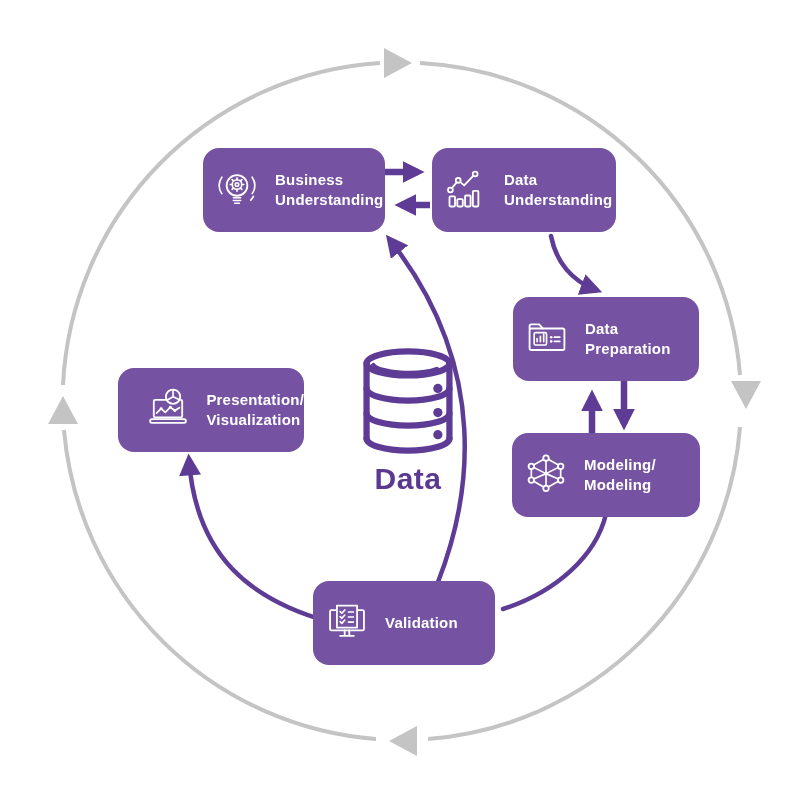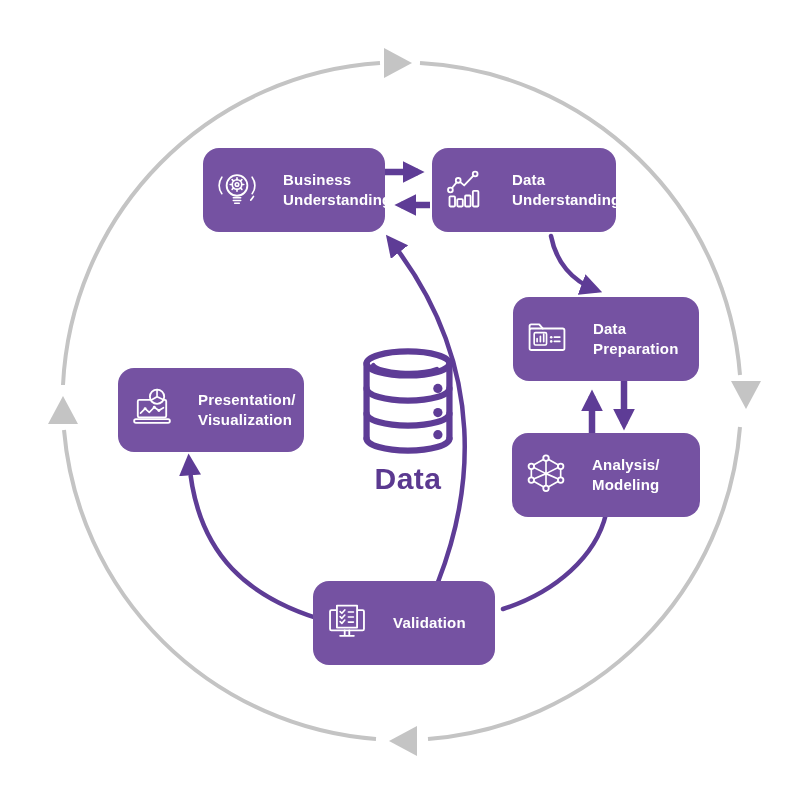--- a/index.html
+++ b/index.html
@@ -16,21 +16,21 @@
     font-family:"Liberation Sans", sans-serif;overflow:hidden;
   }
   svg.links{position:absolute;left:0;top:0;z-index:1;}
   .g-line{stroke:var(--circle-gray);stroke-width:4;fill:none;}
   .g-fill{fill:var(--circle-gray);}
   .p-curve{stroke:var(--arrow-purple);stroke-width:4.5;fill:none;stroke-linecap:round;}
   .p-straight{stroke:var(--arrow-purple);stroke-width:6.5;fill:none;stroke-linecap:butt;}
   #arrowP path{fill:var(--arrow-purple);}
   .node{
     position:absolute;z-index:2;background:var(--box-purple);border-radius:16px;
-    display:flex;align-items:center;padding-left:12px;gap:24px;box-sizing:border-box;
+    display:flex;align-items:center;padding-left:12px;gap:16px;box-sizing:border-box;
   }
   .node .icon{width:44px;height:44px;flex:0 0 44px;display:block;}
   .node .label{
     color:var(--icon-white);font-weight:bold;font-size:15px;line-height:1.32;
     white-space:pre-line;letter-spacing:.2px;
   }
   .icon-stroke{stroke:#fff;fill:none;stroke-width:2;stroke-linecap:round;stroke-linejoin:round;}
   .icon-thin{stroke:#fff;fill:none;stroke-width:1.8;stroke-linecap:round;stroke-linejoin:round;}
   .icon-node{fill:var(--box-purple);stroke:#fff;stroke-width:2;}
   .icon-dotfill{fill:#fff;stroke:none;}
@@ -123,37 +123,37 @@
     <svg class="icon" viewBox="0 0 48 48">
       <path class="icon-thin" d="M24 5.5 L40 14.5 L40 29.5 L24 38.5 L8 29.5 L8 14.5 Z"></path>
       <path class="icon-thin" d="M8 14.5 L24 22.5 L40 14.5 M24 22.5 V38.5 M24 5.5 V22.5 M8 29.5 L24 22.5 L40 29.5"></path>
       <circle class="icon-node" cx="24" cy="5.5" r="3"></circle>
       <circle class="icon-node" cx="40" cy="14.5" r="3"></circle>
       <circle class="icon-node" cx="40" cy="29.5" r="3"></circle>
       <circle class="icon-node" cx="24" cy="38.5" r="3"></circle>
       <circle class="icon-node" cx="8" cy="29.5" r="3"></circle>
       <circle class="icon-node" cx="8" cy="14.5" r="3"></circle>
     </svg>
-    <span class="label">Analysis/
+    <span class="label">Modeling/
 Modeling</span>
   </div>
 
   <div class="node" style="left:313px;top:581px;width:182px;height:84px;">
     <svg class="icon" viewBox="0 0 48 48">
       <rect class="icon-stroke" x="5.5" y="10" width="37" height="22" rx="1.5"></rect>
       <rect class="icon-panel" x="13" y="5" width="22" height="24"></rect>
       <path class="icon-thin" d="M16.5 11.5 l1.9 1.9 3.2 -3.6 M25.5 12 h5.5"></path>
       <path class="icon-thin" d="M16.5 17 l1.9 1.9 3.2 -3.6 M25.5 17.5 h5.5"></path>
       <path class="icon-thin" d="M16.5 22.5 l1.9 1.9 3.2 -3.6 M25.5 23 h5.5"></path>
       <path class="icon-stroke" d="M21.5 32 V36.5 M26.5 32 V36.5 M16.5 38 H31.5"></path>
     </svg>
     <span class="label">Validation</span>
   </div>
 
-  <div class="node" style="left:118px;top:368px;width:186px;height:84px;">
+  <div class="node" style="left:118px;top:368px;width:186px;height:84px;justify-content:flex-end;">
     <svg class="icon" viewBox="0 0 48 48">
       <rect class="icon-stroke" x="8.5" y="13" width="31" height="19" rx="1.5"></rect>
       <rect class="icon-stroke" x="4.5" y="34" width="39" height="4" rx="2"></rect>
       <circle class="icon-node" cx="29.5" cy="9.5" r="7.8"></circle>
       <path class="icon-thin" d="M29.5 9.5 V1.7 M29.5 9.5 L36.6 12.8 M29.5 9.5 L22.8 13.4"></path>
       <path class="icon-thin" d="M11.5 27.5 L16.5 22.5 L21 26.5 L26.5 21 L31.5 24.5 L36.5 21.5"></path>
       <circle class="icon-dotfill" cx="16.5" cy="22.5" r="1.6"></circle>
       <circle class="icon-dotfill" cx="26.5" cy="21" r="1.6"></circle>
       <circle class="icon-dotfill" cx="31.5" cy="24.5" r="1.6"></circle>
     </svg>

